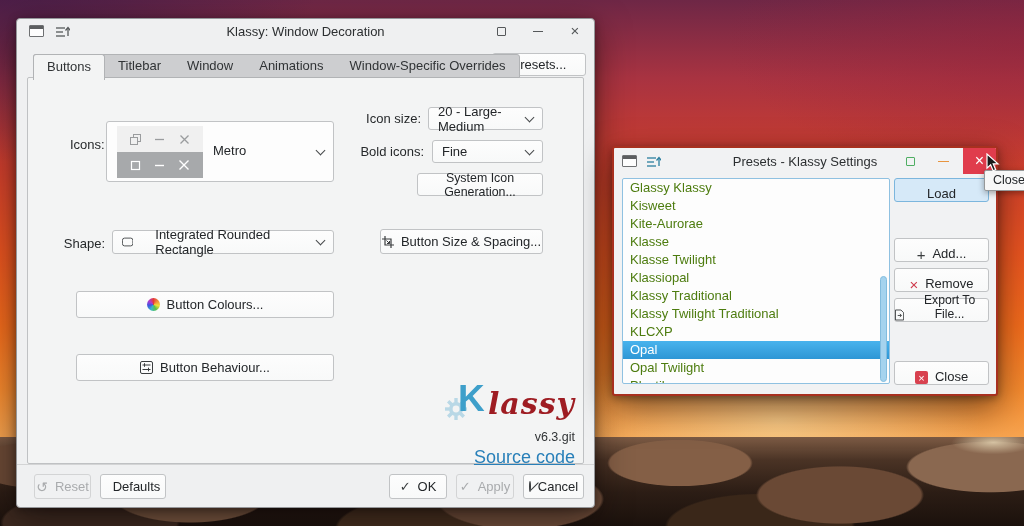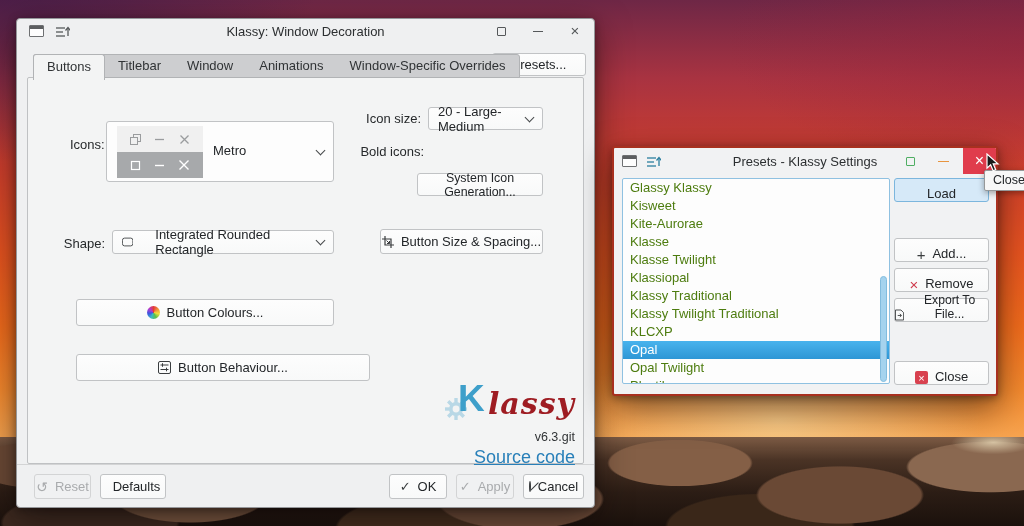--- a/index.html
+++ b/index.html
@@ -213,20 +213,24 @@
       <span class="chev"></span>
     </div>
 
     <span class="flabel" style="right:162px; top:33px;">Icon size:</span>
     <span class="dropdown" style="position:absolute; right:40px; top:29px; width:115px; height:23px;">
       <span>20 - Large-Medium</span>
       <span class="chev"></span>
     </span>
 
     <span class="flabel" style="right:159px; top:66px;">Bold icons:</span>
+    <span class="dropdown" style="position:absolute; right:40px; top:62px; width:111px; height:23px;">
+      <span>Fine</span>
+      <span class="chev"></span>
+    </span>
 
     <button class="btn" style="position:absolute; right:40px; top:95px; width:126px; height:23px;">
       <span style="font-size:12.4px;">System Icon Generation...</span>
     </button>
 
     <span class="flabel" style="left:20px; top:158px; width:57px; text-align:right;">Shape:</span>
     <span class="dropdown" style="position:absolute; left:84px; top:152px; width:222px; height:24px; gap:17px;">
       <svg width="13" height="10" viewBox="0 0 13 10" style="margin-right:5px;">
         <rect x="0.5" y="0.5" width="12" height="9" rx="2.5" fill="none" stroke="#3a3d3f"></rect>
       </svg>
@@ -235,26 +239,26 @@
     </span>
 
     <button class="btn" style="position:absolute; right:40px; top:151px; width:163px; height:25px;">
       <svg width="12" height="12" viewBox="0 0 12 12">
         <path d="M3,0 L3,9 L12,9 M0,3 L9,3 L9,12" fill="none" stroke="#3a3d3f" stroke-width="1.2"></path>
         <path d="M4.5,4.5 L7.5,7.5 M7.5,7.5 L7.5,5 M7.5,7.5 L5,7.5" fill="none" stroke="#3a3d3f" stroke-width="1"></path>
       </svg>
       <span>Button Size &amp; Spacing...</span>
     </button>
 
-    <button class="btn" style="position:absolute; left:48px; top:213px; width:258px; height:27px;margin-top:8px;">
+    <button class="btn" style="position:absolute; left:48px; top:213px; width:258px; height:27px;">
       <span style="width:13px; height:13px; border-radius:50%; background:conic-gradient(#e23a3a,#f0903a,#f0e03a,#58c04a,#3ab8c8,#3a58e0,#b03ad0,#e23a3a);"></span>
       <span>Button Colours...</span>
     </button>
 
-    <button class="btn" style="position:absolute; left:48px; top:276px; width:294px; height:27px;">
+    <button class="btn" style="position:absolute; left:48px; top:276px; width:258px; height:27px;">
       <svg width="13" height="13" viewBox="0 0 13 13">
         <rect x="0.5" y="0.5" width="12" height="12" rx="1.5" fill="none" stroke="#3a3d3f"></rect>
         <line x1="2.5" y1="4" x2="10.5" y2="4" stroke="#3a3d3f"></line>
         <line x1="4.5" y1="2.2" x2="4.5" y2="5.8" stroke="#3a3d3f"></line>
         <line x1="2.5" y1="8.5" x2="10.5" y2="8.5" stroke="#3a3d3f"></line>
         <line x1="8.5" y1="6.7" x2="8.5" y2="10.3" stroke="#3a3d3f"></line>
       </svg>
       <span>Button Behaviour...</span>
     </button>
 

